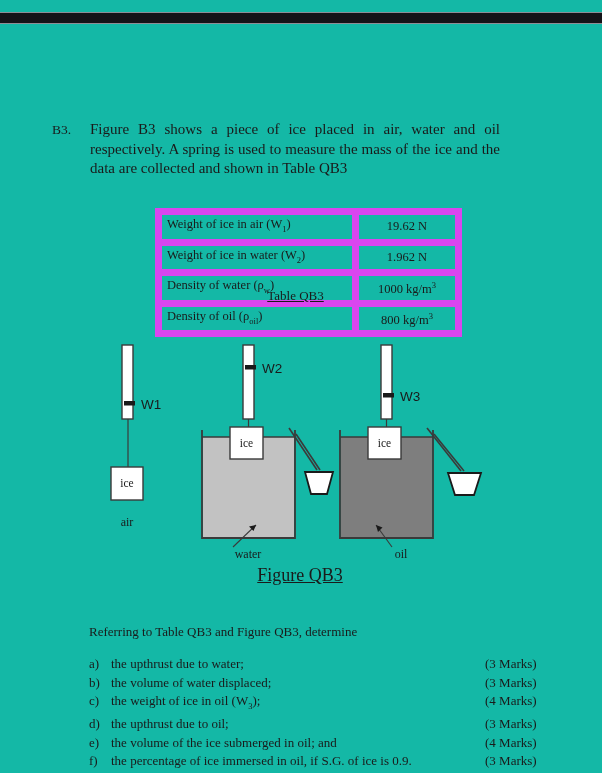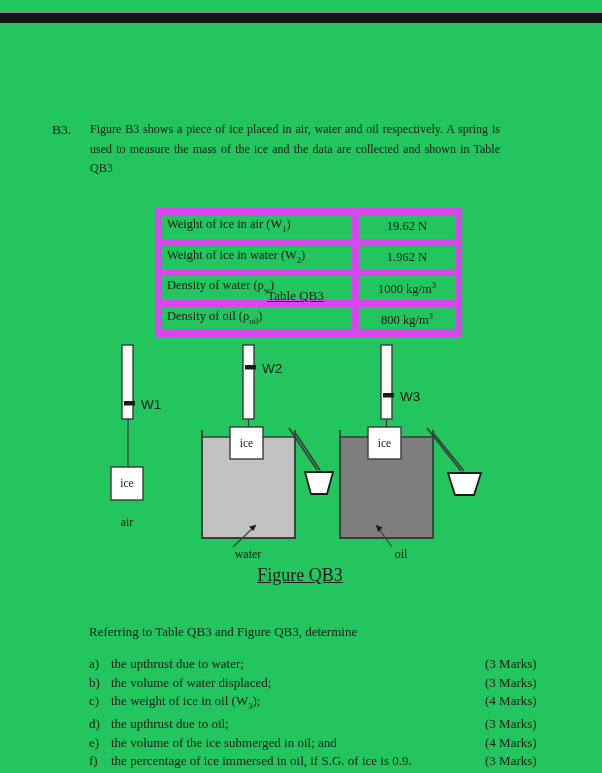--- a/index.html
+++ b/index.html
@@ -12,21 +12,21 @@
     height: 773px;
     position: relative;
     font-family: "Liberation Serif", serif;
     color: #1a1a1a;
     overflow: hidden;
   }
 
   #page {
     position: absolute;
     inset: 0;
-    background: #22c55e;
+    background: #14b8a6;
   }
 
   
   .top-bar {
     position: absolute;
     left: 0;
     top: 12px;
     width: 602px;
     height: 12px;
     background: #141418;
@@ -48,21 +48,21 @@
     top: 0;
     width: 40px;
     font-size: 13.5px;
     line-height: 19.5px;
   }
   .stem-body {
     position: absolute;
     left: 38px;
     top: 0;
     width: 410px;
-    font-size: 12px;
+    font-size: 15px;
     line-height: 19.5px;
     text-align: justify;
     text-justify: inter-word;
   }
 
   
   .qtable {
     position: absolute;
     left: 155px;
     top: 208px;

